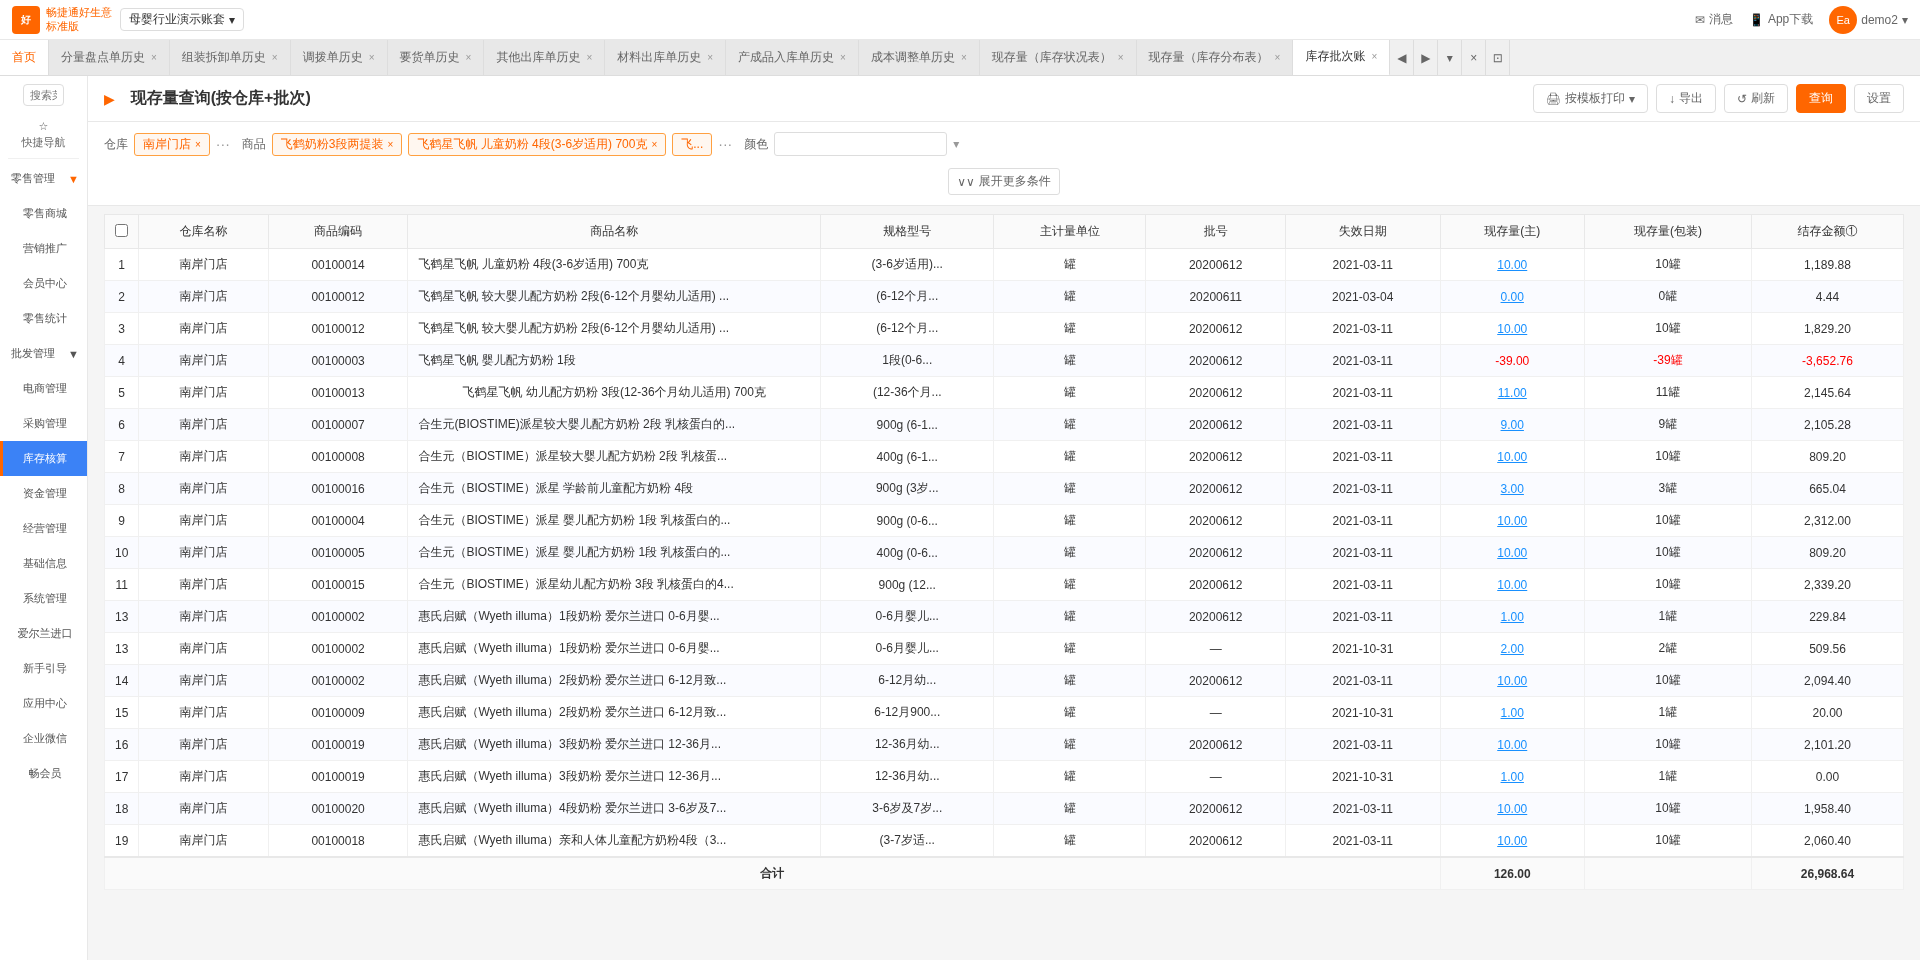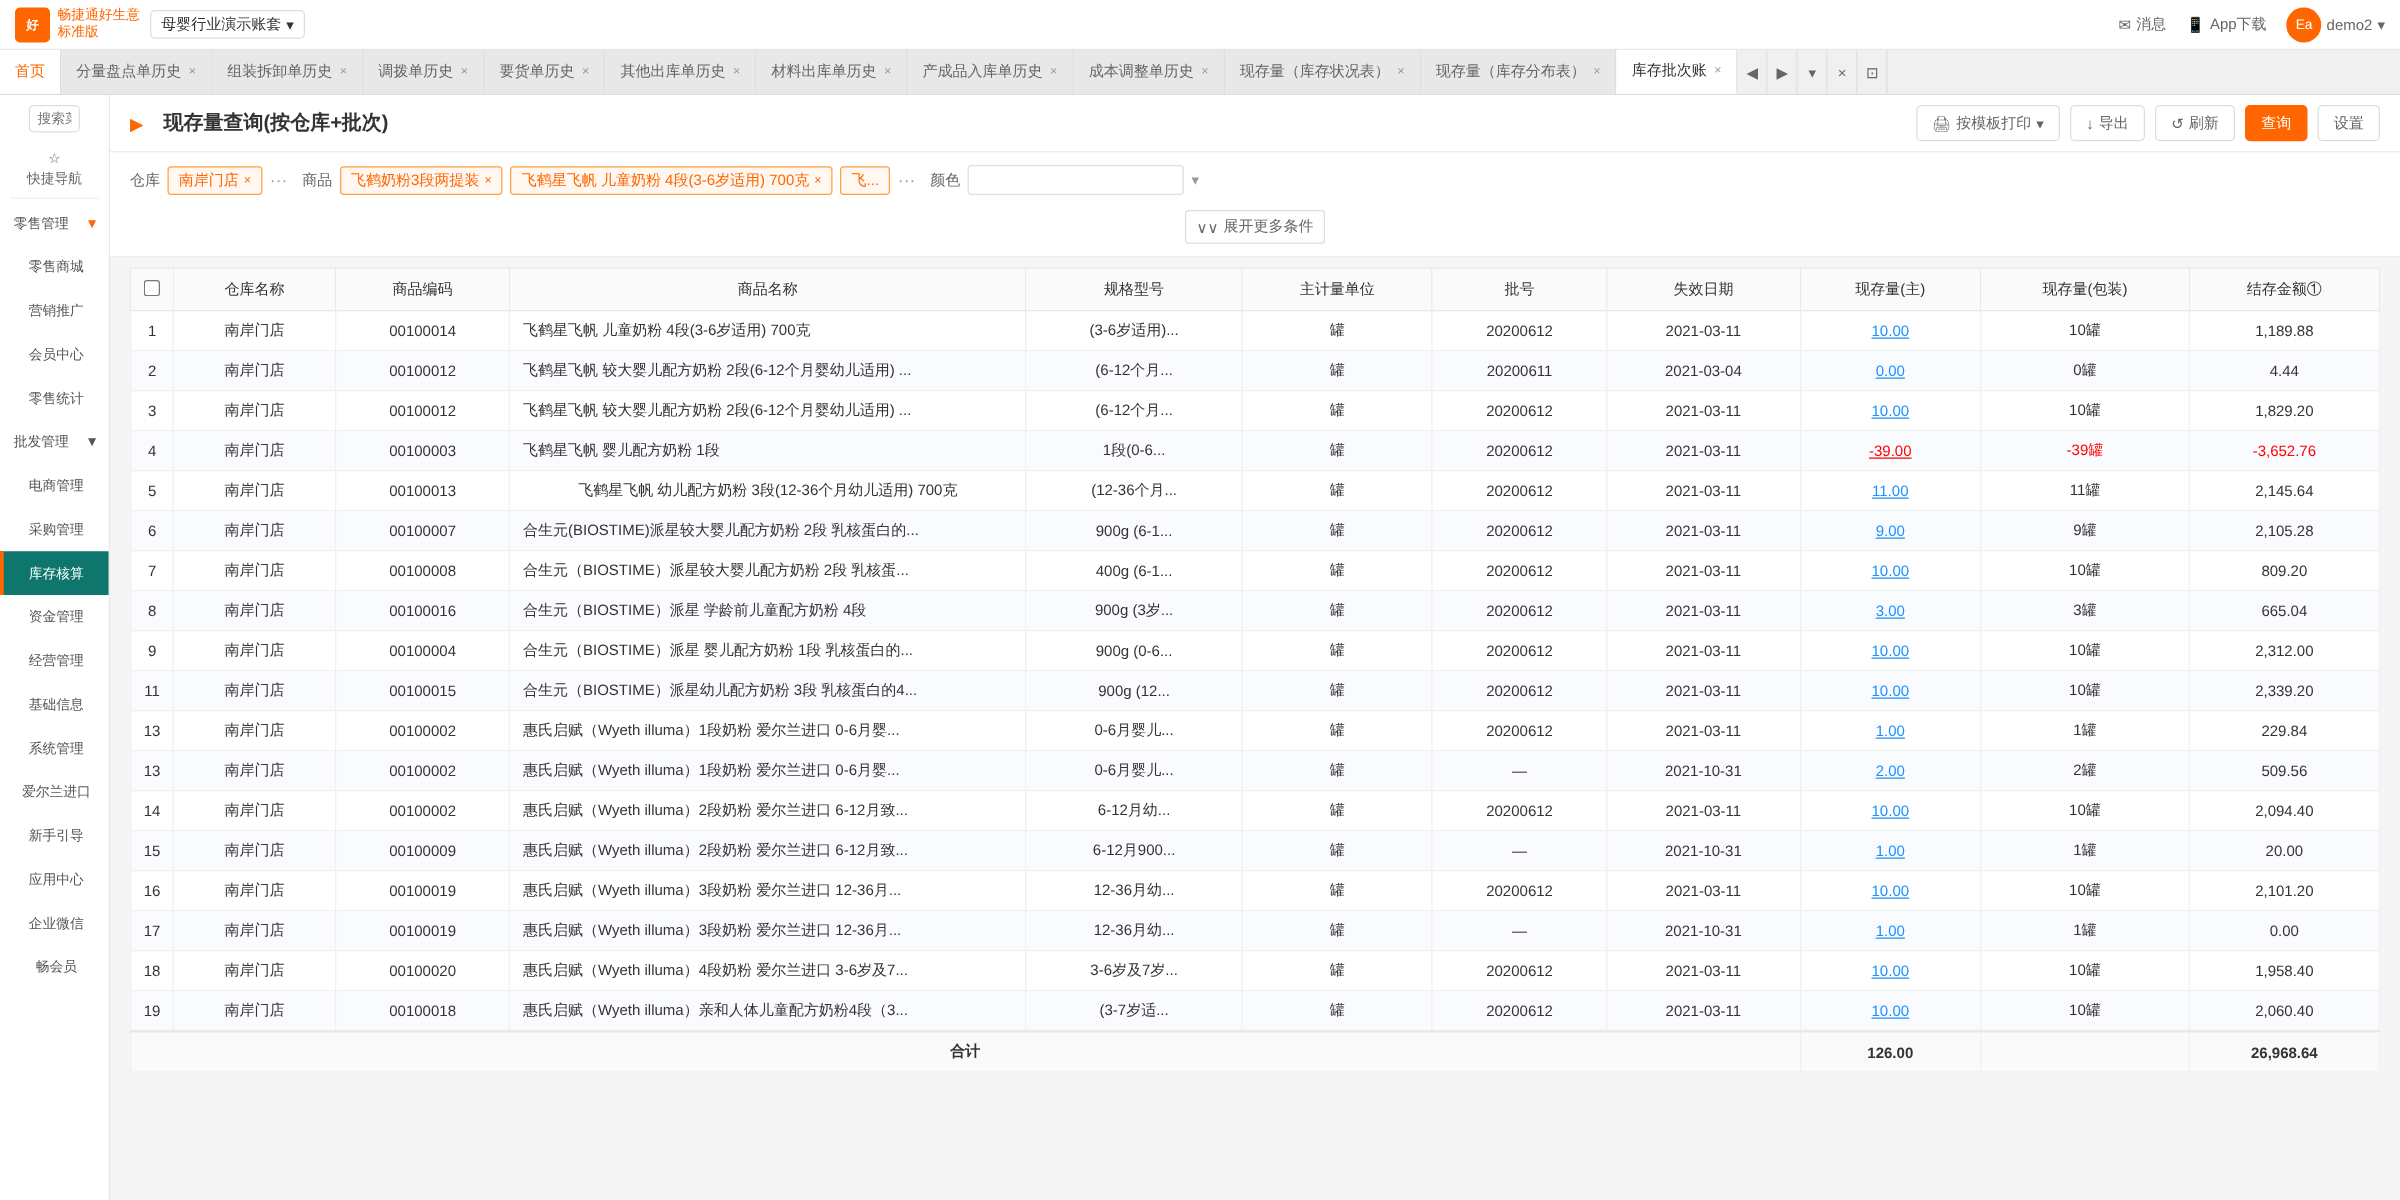--- a/index.html
+++ b/index.html
@@ -23,21 +23,21 @@
     .tab-item.home { background: #fff; color: #ff6600; }
     .tab-close { font-size: 10px; color: #999; cursor: pointer; }
     .tab-nav-btn { width: 24px; height: 36px; display: flex; align-items: center; justify-content: center; cursor: pointer; background: #f0f0f0; border: none; border-right: 1px solid #ddd; color: #666; font-size: 12px; }
 
     
     .main-layout { display: flex; height: calc(960px - 40px - 36px); }
 
     
     .sidebar { width: 88px; background: #fff; border-right: 1px solid #e8e8e8; display: flex; flex-direction: column; overflow-y: auto; }
     .sidebar-item { display: flex; flex-direction: column; align-items: center; padding: 10px 4px; cursor: pointer; gap: 4px; color: #555; font-size: 11px; border-left: 3px solid transparent; }
-    .sidebar-item.active { background: #0f766e; color: #fff; border-left: 3px solid #ff6600; }
+    .sidebar-item.active { background: #3b82f6; color: #fff; border-left: 3px solid #ff6600; }
     .sidebar-search { padding: 8px 23px; }
     .search-input { width: 100%; border: 1px solid #ddd; border-radius: 4px; padding: 4px 6px; font-size: 11px; }
     .sidebar-divider { height: 1px; background: #f0f0f0; margin: 2px 8px; }
     .quick-nav { display: flex; flex-direction: column; align-items: center; padding: 6px 4px; font-size: 11px; color: #666; gap: 2px; cursor: pointer; }
 
     
     .content { flex: 1; display: flex; flex-direction: column; overflow: hidden; background: #f5f5f5; }
 
     
     .page-header { background: #fff; padding: 8px 16px; display: flex; align-items: center; justify-content: space-between; border-bottom: 1px solid #e8e8e8; }
@@ -361,21 +361,21 @@
     </tr>
             <tr>
       <td>4</td>
       <td>南岸门店</td>
       <td>00100003</td>
       <td style="text-align:left;max-width:220px;overflow:hidden;text-overflow:ellipsis;white-space:nowrap;">飞鹤星飞帆 婴儿配方奶粉 1段</td>
       <td>1段(0-6...</td>
       <td>罐</td>
       <td>20200612</td>
       <td>2021-03-11</td>
-      <td style="color:red;text-decoration:underline;color:red;cursor:pointer;margin-left:11px;">-39.00</td>
+      <td style="color:red;color:red;cursor:pointer;margin-left:11px;">-39.00</td>
       <td style="color:red;">-39罐</td>
       <td style="color:red;">-3,652.76</td>
     </tr>
             <tr>
       <td>5</td>
       <td>南岸门店</td>
       <td>00100013</td>
       <td style="text-align:center;max-width:220px;overflow:hidden;text-overflow:ellipsis;white-space:nowrap;">飞鹤星飞帆 幼儿配方奶粉 3段(12-36个月幼儿适用) 700克</td>
       <td>(12-36个月...</td>
       <td>罐</td>
@@ -429,20 +429,33 @@
       <td>南岸门店</td>
       <td>00100004</td>
       <td style="text-align:left;max-width:220px;overflow:hidden;text-overflow:ellipsis;white-space:nowrap;">合生元（BIOSTIME）派星 婴儿配方奶粉 1段 乳核蛋白的...</td>
       <td>900g (0-6...</td>
       <td>罐</td>
       <td>20200612</td>
       <td>2021-03-11</td>
       <td style="text-decoration:underline;color:#1890ff;cursor:pointer;">10.00</td>
       <td style="">10罐</td>
       <td style="">2,312.00</td>
+    </tr>
+            <tr>
+      <td>10</td>
+      <td>南岸门店</td>
+      <td>00100005</td>
+      <td style="text-align:left;max-width:220px;overflow:hidden;text-overflow:ellipsis;white-space:nowrap;">合生元（BIOSTIME）派星 婴儿配方奶粉 1段 乳核蛋白的...</td>
+      <td>400g (0-6...</td>
+      <td>罐</td>
+      <td>20200612</td>
+      <td>2021-03-11</td>
+      <td style="text-decoration:underline;color:#1890ff;cursor:pointer;">10.00</td>
+      <td style="">10罐</td>
+      <td style="">809.20</td>
     </tr>
             <tr>
       <td>11</td>
       <td>南岸门店</td>
       <td>00100015</td>
       <td style="text-align:left;max-width:220px;overflow:hidden;text-overflow:ellipsis;white-space:nowrap;">合生元（BIOSTIME）派星幼儿配方奶粉 3段 乳核蛋白的4...</td>
       <td>900g (12...</td>
       <td>罐</td>
       <td>20200612</td>
       <td>2021-03-11</td>

